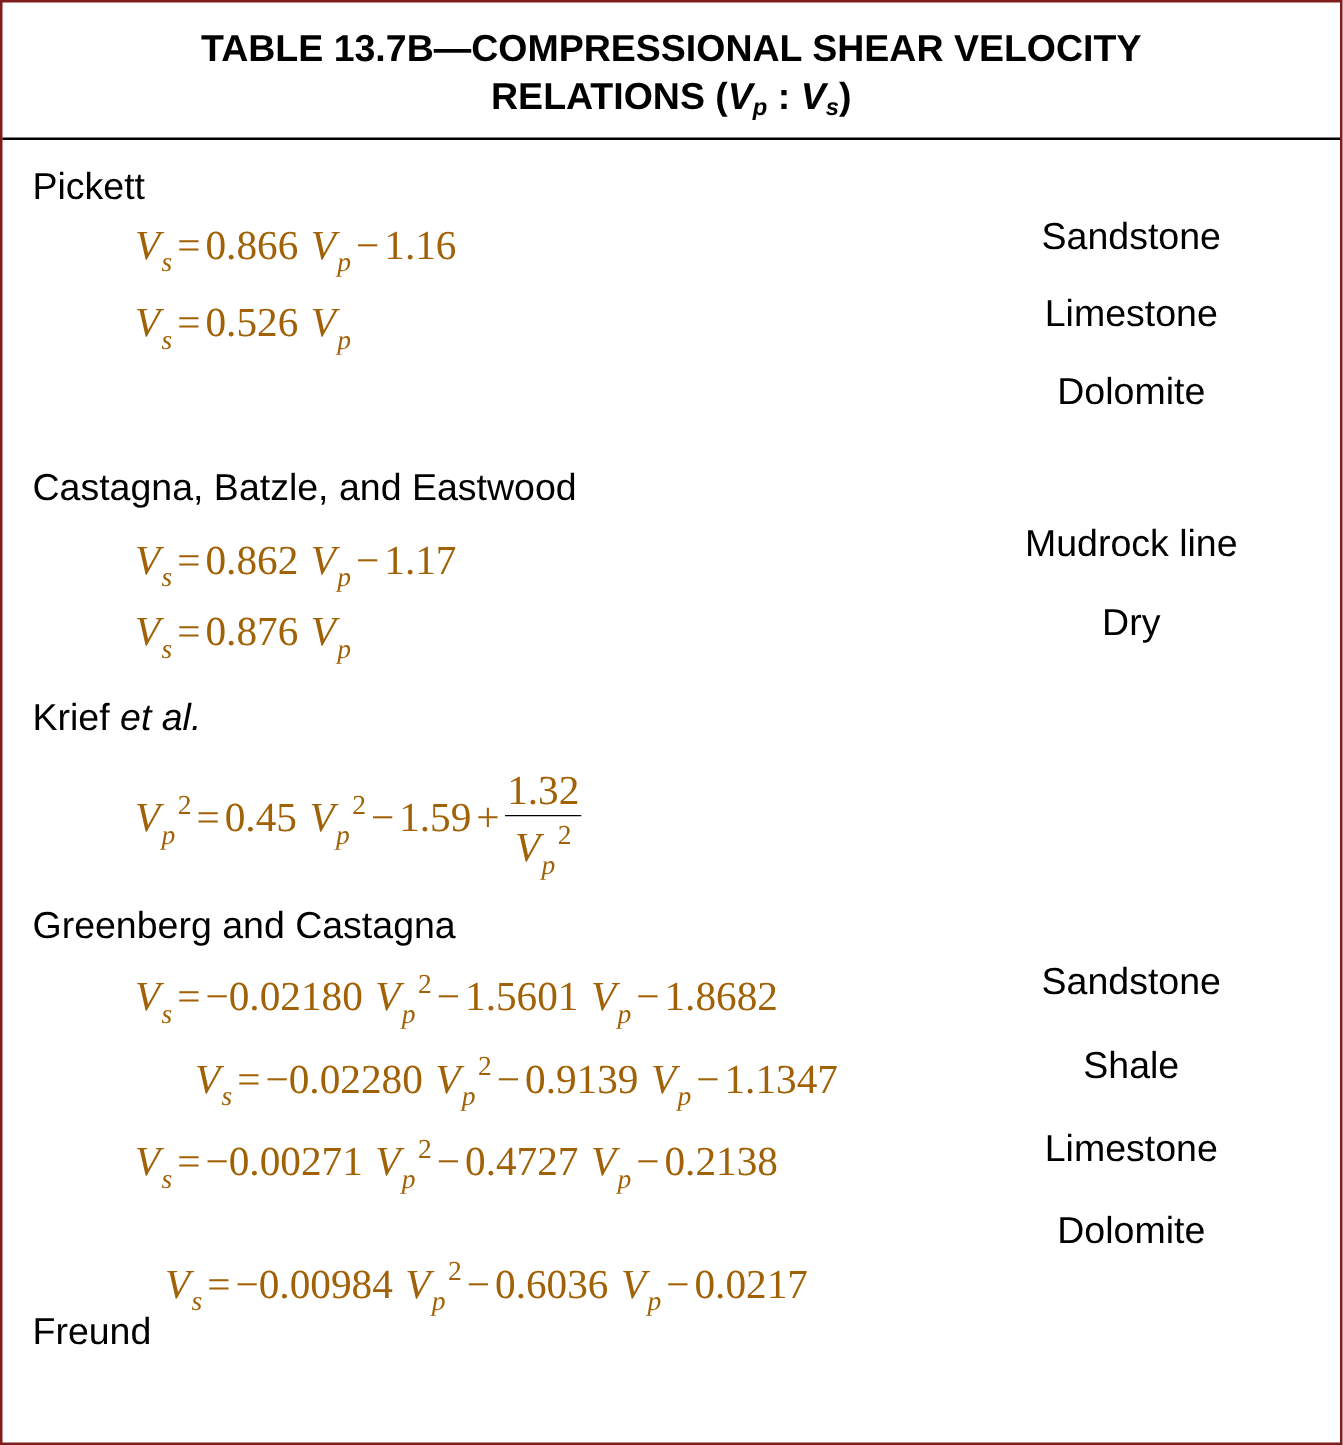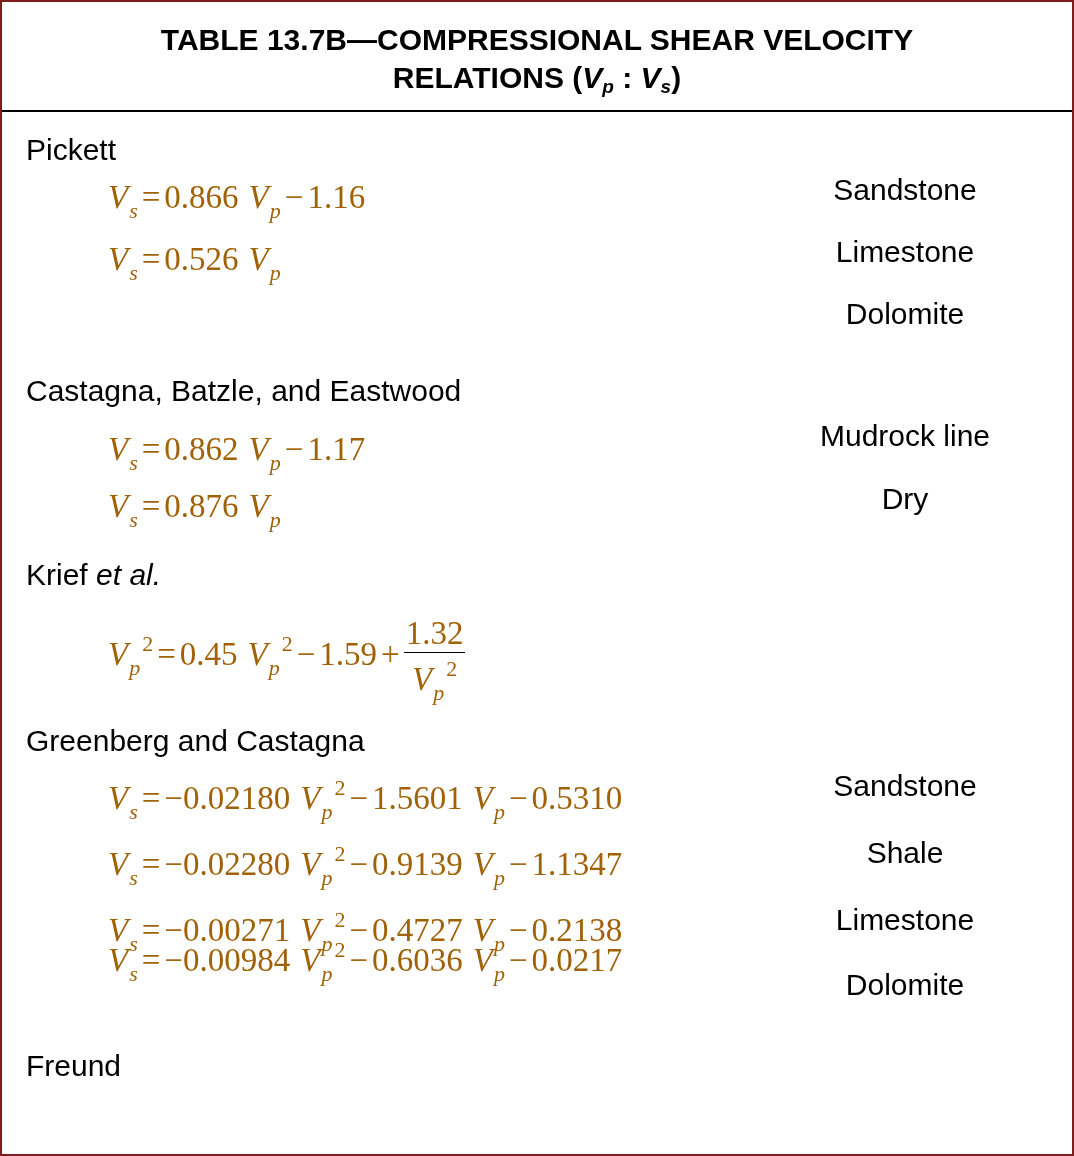--- a/index.html
+++ b/index.html
@@ -85,35 +85,35 @@
 
   <div class="group-heading" style="top:556px;"><span>Krief</span> <i>et al.</i></div>
 
   <div class="eq" style="top:608px;">
     <span class="v">V</span><span class="sub">p</span><span class="sup">2</span><span class="op">=</span><span>0.45</span><span class="sp"></span><span class="v">V</span><span class="sub">p</span><span class="sup">2</span><span class="op">−</span><span>1.59</span><span class="op">+</span><span class="frac"><span class="num">1.32</span><span class="den"><span class="v">V</span><span class="sub">p</span><span class="sup">2</span></span></span>
   </div>
 
   <div class="group-heading" style="top:722px;">Greenberg and Castagna</div>
 
   <div class="eq" style="top:776px;">
-    <span class="v">V</span><span class="sub">s</span><span class="op">=</span><span>−0.02180</span><span class="sp"></span><span class="v">V</span><span class="sub">p</span><span class="sup">2</span><span class="op">−</span><span>1.5601</span><span class="sp"></span><span class="v">V</span><span class="sub">p</span><span class="op">−</span><span>0.5310</span>
+    <span class="v">V</span><span class="sub">s</span><span class="op">=</span><span>−0.02180</span><span class="sp"></span><span class="v">V</span><span class="sub">p</span><span class="sup">2</span><span class="op">−</span><span>1.5601</span><span class="sp"></span><span class="v">V</span><span class="sub">p</span><span class="op">−</span><span>1.8682</span>
   </div>
   <div class="rock-label" style="top:767px;">Sandstone</div>
 
-  <div class="eq" style="top:842px;">
+  <div class="eq" style="top:842px;margin-left:48px;">
     <span class="v">V</span><span class="sub">s</span><span class="op">=</span><span>−0.02280</span><span class="sp"></span><span class="v">V</span><span class="sub">p</span><span class="sup">2</span><span class="op">−</span><span>0.9139</span><span class="sp"></span><span class="v">V</span><span class="sub">p</span><span class="op">−</span><span>1.1347</span>
   </div>
   <div class="rock-label" style="top:834px;">Shale</div>
 
   <div class="eq" style="top:908px;">
     <span class="v">V</span><span class="sub">s</span><span class="op">=</span><span>−0.00271</span><span class="sp"></span><span class="v">V</span><span class="sub">p</span><span class="sup">2</span><span class="op">−</span><span>0.4727</span><span class="sp"></span><span class="v">V</span><span class="sub">p</span><span class="op">−</span><span>0.2138</span>
   </div>
   <div class="rock-label" style="top:901px;">Limestone</div>
 
-  <div class="eq" style="top:938px;">
+  <div class="eq" style="top:1006px;margin-left:24px;">
     <span class="v">V</span><span class="sub">s</span><span class="op">=</span><span>−0.00984</span><span class="sp"></span><span class="v">V</span><span class="sub">p</span><span class="sup">2</span><span class="op">−</span><span>0.6036</span><span class="sp"></span><span class="v">V</span><span class="sub">p</span><span class="op">−</span><span>0.0217</span>
   </div>
   <div class="rock-label" style="top:966px;">Dolomite</div>
 
   <div class="group-heading" style="top:1047px;">Freund</div>
 
 
 </div>
 
 </body></html>

